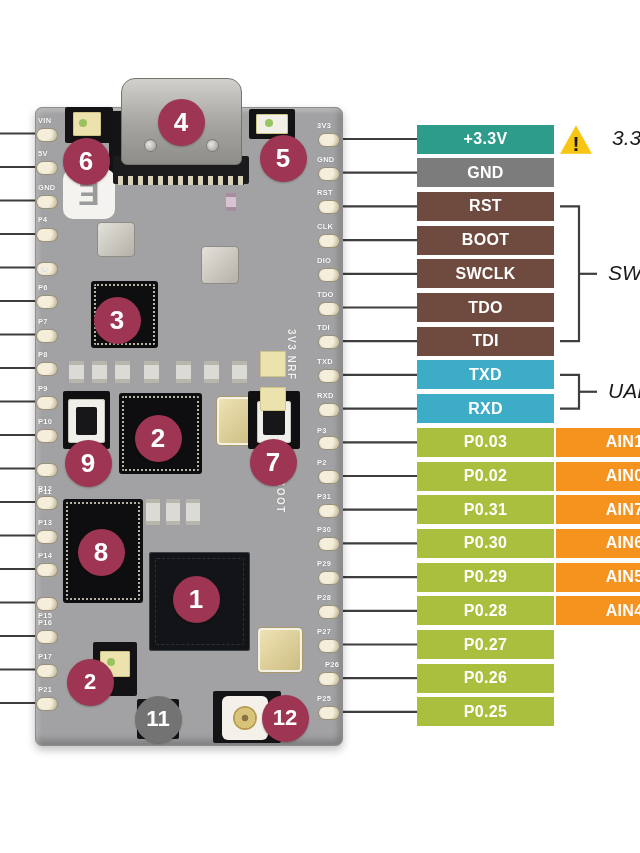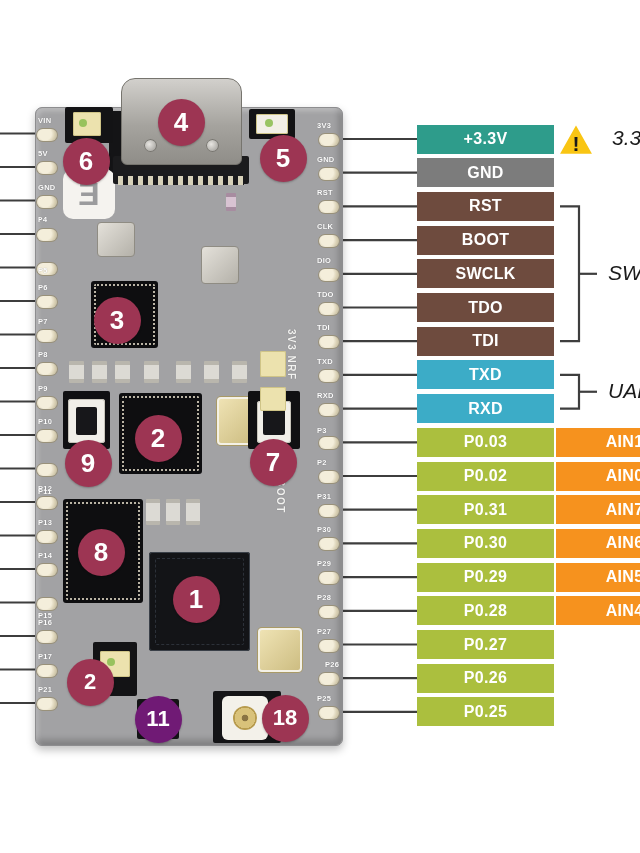--- a/index.html
+++ b/index.html
@@ -317,17 +317,17 @@
       <div class="callout" style="left: 157.5px; top: 98.5px; background: rgb(157, 53, 83);">4</div>
       <div class="callout" style="left: 62.5px; top: 137.5px; background: rgb(157, 53, 83);">6</div>
       <div class="callout" style="left: 259.5px; top: 134.5px; background: rgb(157, 53, 83);">5</div>
       <div class="callout" style="left: 93.5px; top: 296.5px; background: rgb(157, 53, 83);">3</div>
       <div class="callout" style="left: 134.5px; top: 414.5px; background: rgb(157, 53, 83);">2</div>
       <div class="callout" style="left: 64.5px; top: 439.5px; background: rgb(157, 53, 83);">9</div>
       <div class="callout" style="left: 249.5px; top: 438.5px; background: rgb(157, 53, 83);">7</div>
       <div class="callout" style="left: 77.5px; top: 528.5px; background: rgb(157, 53, 83);">8</div>
       <div class="callout" style="left: 172.5px; top: 575.5px; background: rgb(157, 53, 83);">1</div>
       <div class="callout two" style="left: 66.5px; top: 658.5px; background: rgb(157, 53, 83);">2</div>
-      <div class="callout two" style="left: 134.5px; top: 695.5px; background: #701a75;">11</div>
-      <div class="callout two" style="left: 261.5px; top: 694.5px; background: rgb(157, 53, 83);">18</div>
+      <div class="callout two" style="left: 134.5px; top: 695.5px; background: #737373;">11</div>
+      <div class="callout two" style="left: 261.5px; top: 694.5px; background: rgb(157, 53, 83);">12</div>
     </div>
 
 </div>
 
 </body></html>

